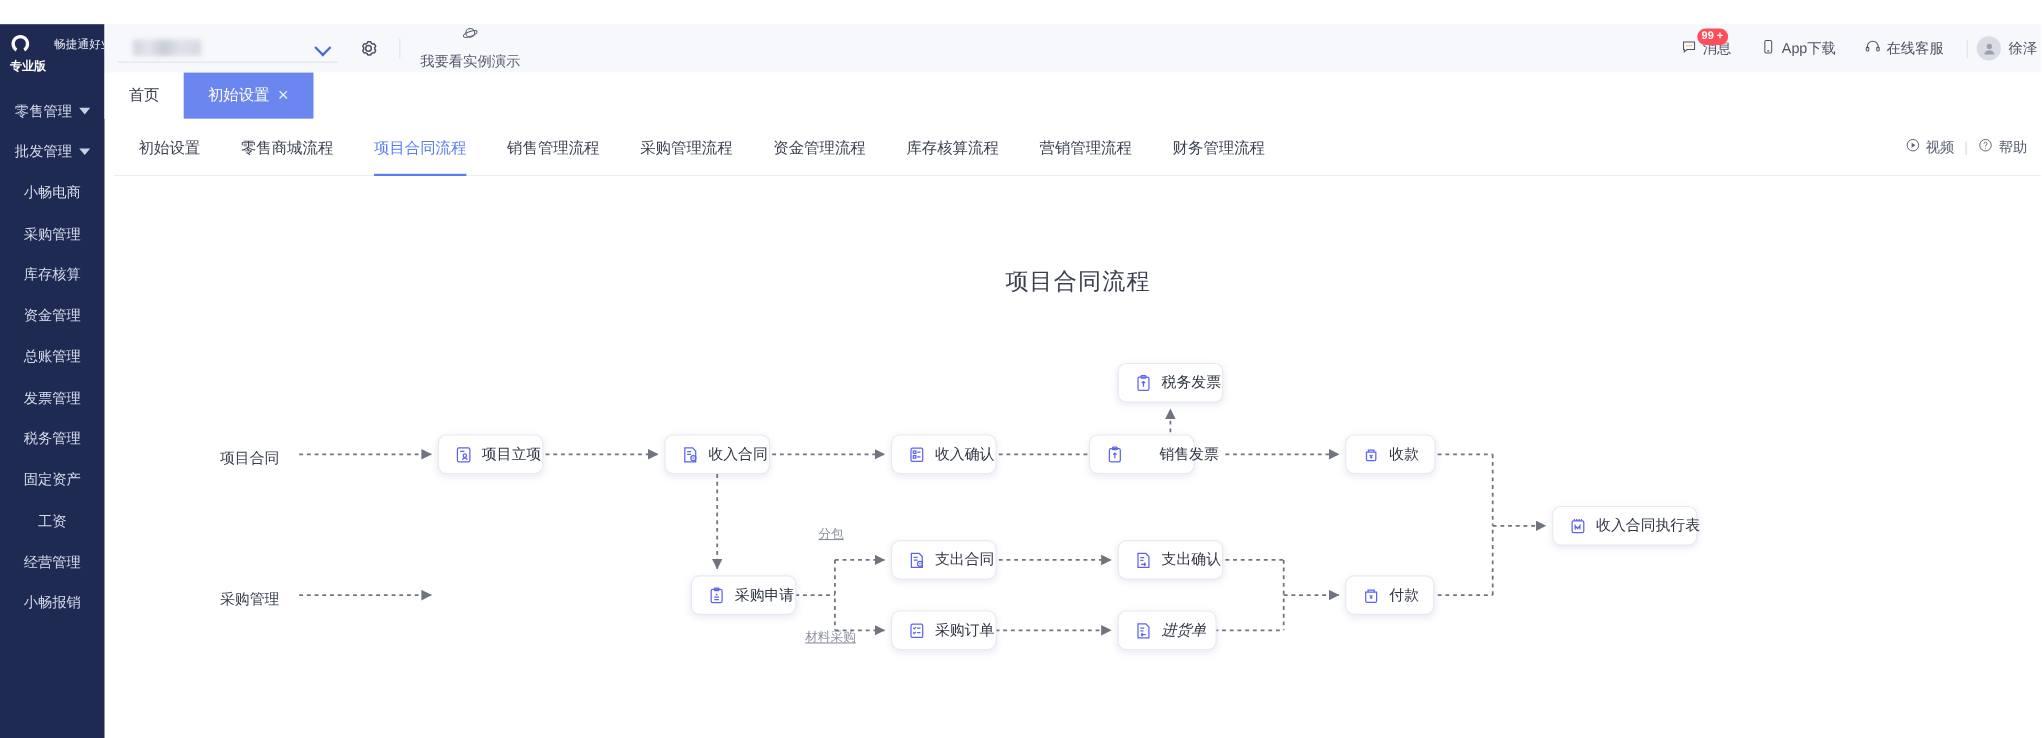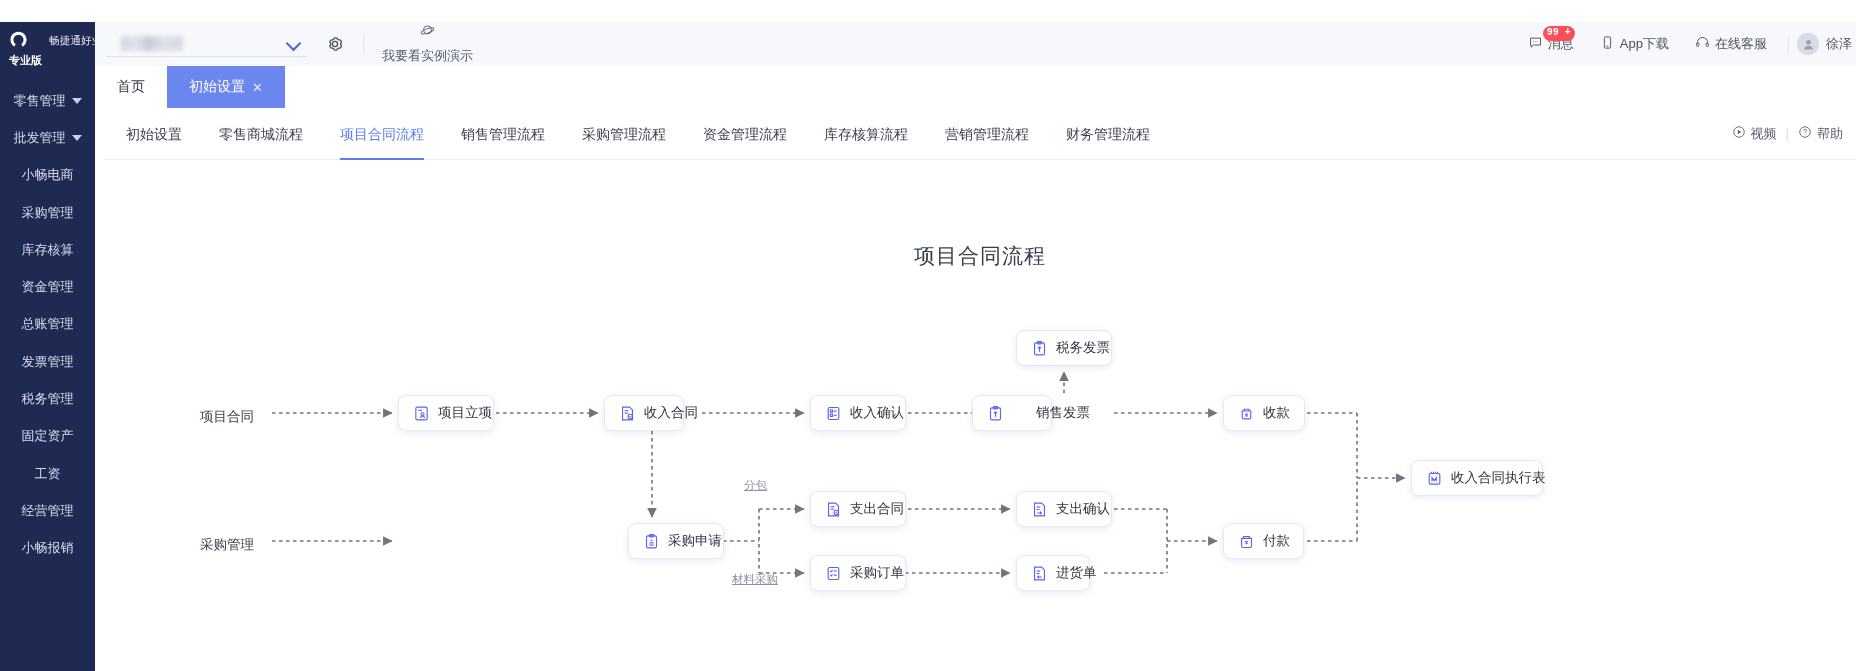--- a/index.html
+++ b/index.html
@@ -70,21 +70,21 @@
   .hdr-right {
     margin-left:auto; display:flex; align-items:center;
     padding-right:4px; gap:0;
   }
   .hdr-act { display:flex; align-items:center; gap:5px; color:#4c525f; font-size:13px;
              cursor:pointer; padding:0 13px; position:relative; }
   .badge {
     position:absolute; top:-9px; left:28px;
     background:#ff4d5a; color:#fff; font-size:10px; line-height:14px;
     height:15px; min-width:25px; border-radius:8px; text-align:center;
-    padding:0 4px; font-weight:700;font-family:Liberation Mono, monospace;
+    padding:0 4px; font-weight:700;
   }
   .hdr-sep { width:1px; height:17px; background:#e0e3ec; margin:0 8px; }
   .avatar {
     width:22px; height:22px; border-radius:50%; background:#d9dce4;
     display:flex; align-items:center; justify-content:center; margin-right:7px;
   }
   .user-name { color:#4c525f; font-size:13px; white-space:nowrap; }
 
   
   .tabbar {
@@ -390,21 +390,21 @@
           <svg viewBox="0 0 24 24" width="17" height="17" fill="none" stroke="#5b63f2" stroke-width="1.6">
             <rect x="4" y="3" width="16" height="18" rx="2"></rect>
               <line x1="7.5" y1="7.5" x2="13" y2="7.5"></line>
             <circle cx="13.5" cy="13" r="2.1"></circle>
               <path d="M10.4 18.4c.5-1.7 1.7-2.6 3.1-2.6s2.6.9 3.1 2.6"></path>
           </svg>
         </span>
         <span>项目立项</span>
       </div>
 
-      <div class="node" id="n2" style="left: 500px; top: 235px; width: 80px;">
+      <div class="node" id="n2" style="left: 500px; top: 235px; width: 96px;">
         <span class="ic">
           <svg viewBox="0 0 24 24" width="17" height="17" fill="none" stroke="#5b63f2" stroke-width="1.6">
             <path d="M5 3h10l4 4v14H5z"></path>
               <line x1="8" y1="8" x2="13" y2="8"></line>
               <line x1="8" y1="11.5" x2="13" y2="11.5"></line>
             <circle cx="16" cy="16.3" r="3.2"></circle>
               <path d="M14.8 16.3h2.4"></path>
           </svg>
         </span>
         <span>收入合同</span>
@@ -427,21 +427,21 @@
         <span class="ic">
           <svg viewBox="0 0 24 24" width="17" height="17" fill="none" stroke="#5b63f2" stroke-width="1.6">
             <rect x="5" y="4" width="14" height="17" rx="2"></rect>
               <rect x="9" y="2.2" width="6" height="3.2" rx="1"></rect>
             <path d="M12 16.5V9.5m0 0l-2.2 2.2M12 9.5l2.2 2.2"></path>
           </svg>
         </span>
         <span>税务发票</span>
       </div>
 
-      <div class="node" id="n5" style="left: 868px; top: 235px; width: 80px; gap: 32px;">
+      <div class="node" id="n5" style="left: 886px; top: 235px; width: 96px; gap: 32px;">
         <span class="ic">
           <svg viewBox="0 0 24 24" width="17" height="17" fill="none" stroke="#5b63f2" stroke-width="1.6">
             <rect x="5" y="4" width="14" height="17" rx="2"></rect>
               <rect x="9" y="2.2" width="6" height="3.2" rx="1"></rect>
             <path d="M12 16.5V9.5m0 0l-2.2 2.2M12 9.5l2.2 2.2"></path>
           </svg>
         </span>
         <span>销售发票</span>
       </div>
 
@@ -511,21 +511,21 @@
           <svg viewBox="0 0 24 24" width="17" height="17" fill="none" stroke="#5b63f2" stroke-width="1.6">
             <path d="M5 3h10l4 4v14H5z"></path>
               <line x1="8" y1="8.5" x2="13" y2="8.5"></line>
               <line x1="8" y1="12" x2="12" y2="12"></line>
             <path d="M9 17h6m0 0l-2-2m2 2l-2 2"></path>
           </svg>
         </span>
         <span>支出确认</span>
       </div>
 
-      <div class="node" id="n12" style="left: 912px; top: 395px; width: 74px;">
+      <div class="node" id="n12" style="left: 912px; top: 395px; width: 90px; font-style: italic;">
         <span class="ic">
           <svg viewBox="0 0 24 24" width="17" height="17" fill="none" stroke="#5b63f2" stroke-width="1.6">
             <path d="M5 3h10l4 4v14H5z"></path>
               <line x1="8" y1="8.5" x2="13" y2="8.5"></line>
               <line x1="8" y1="12" x2="12" y2="12"></line>
             <path d="M15 17H9m0 0l2-2m-2 2l2 2"></path>
           </svg>
         </span>
         <span>进货单</span>
       </div>

